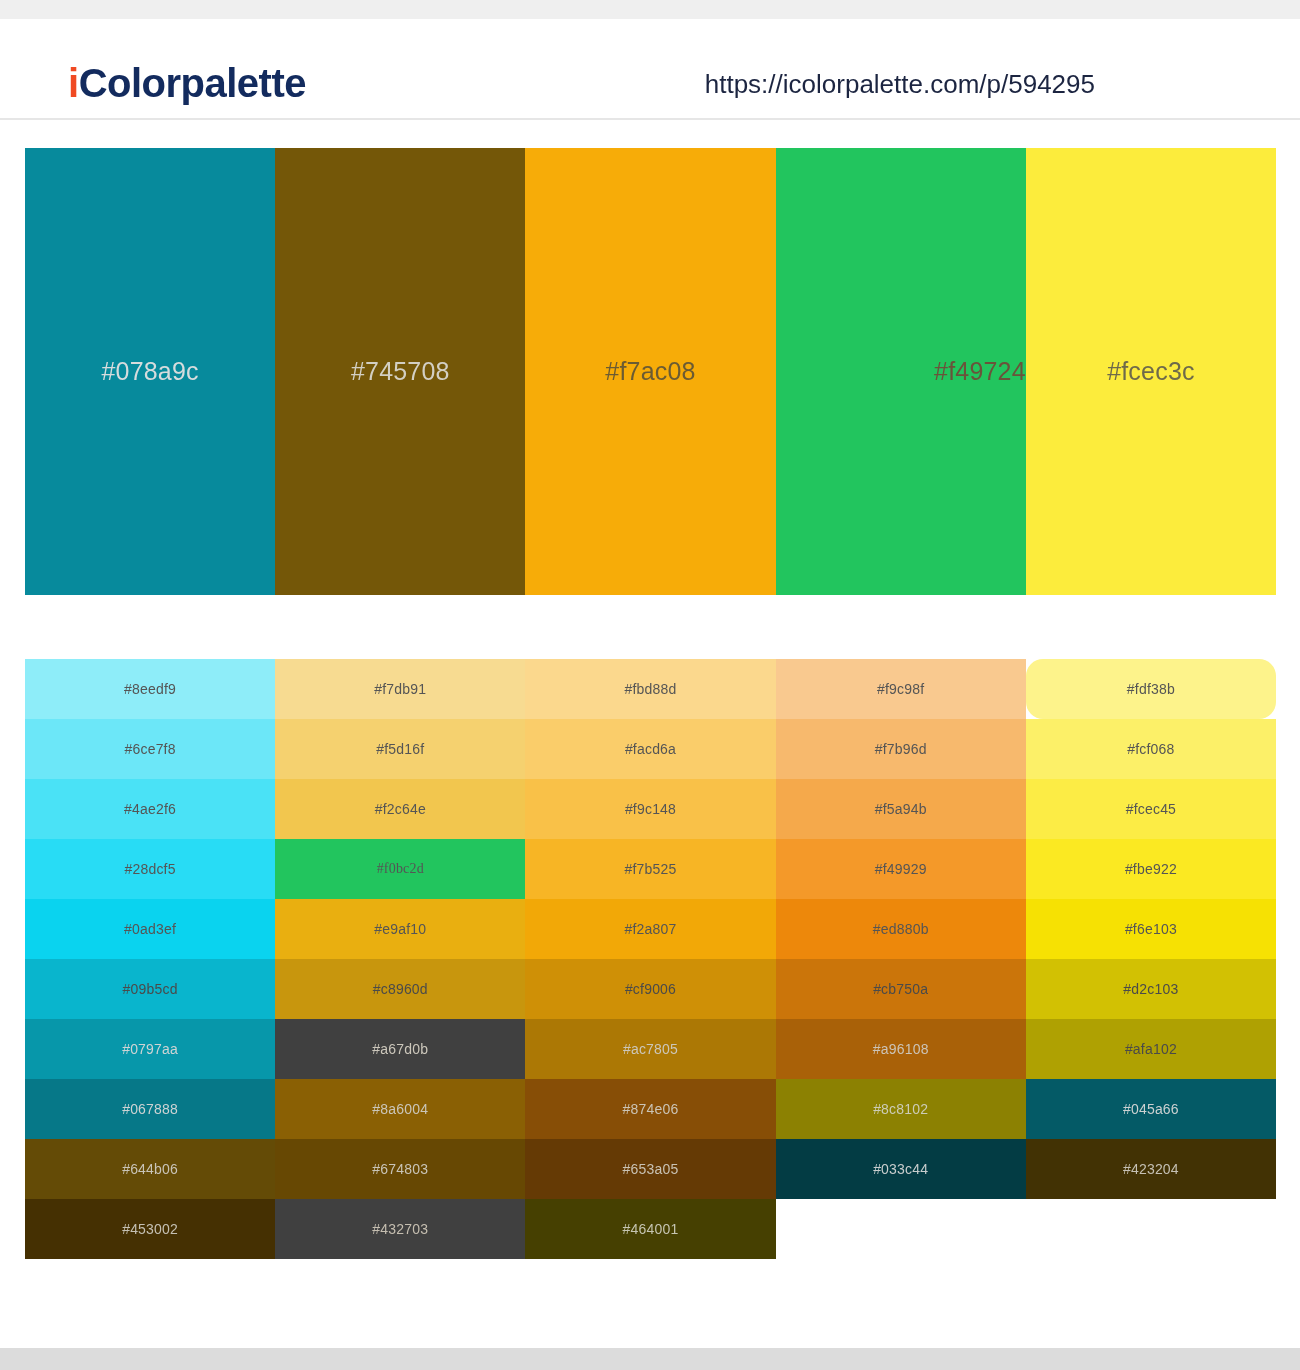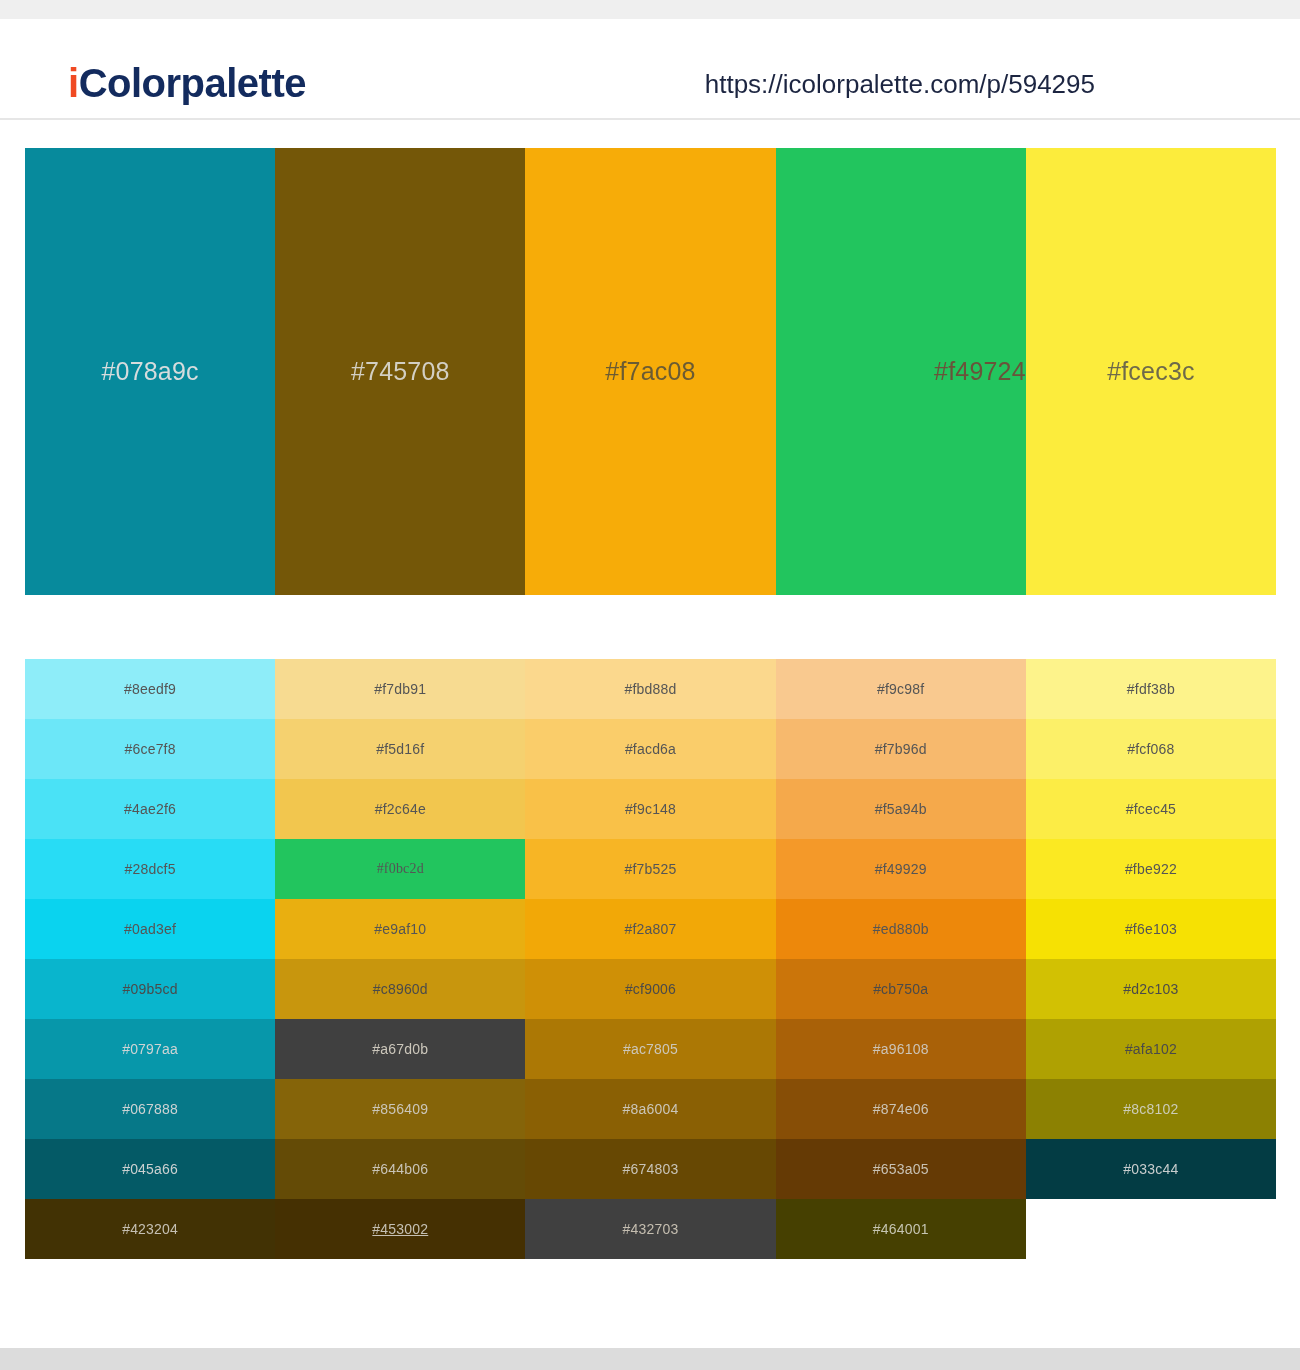--- a/index.html
+++ b/index.html
@@ -156,21 +156,21 @@
       </div>
       <div class="shade-cell" style="background: rgb(247, 219, 145);">
         <span class="shade-label" style="color: rgb(85, 85, 85);">#f7db91</span>
       </div>
       <div class="shade-cell" style="background: rgb(251, 216, 141);">
         <span class="shade-label" style="color: rgb(85, 85, 85);">#fbd88d</span>
       </div>
       <div class="shade-cell" style="background: rgb(249, 201, 143);">
         <span class="shade-label" style="color: rgb(85, 85, 85);">#f9c98f</span>
       </div>
-      <div class="shade-cell" style="background: rgb(253, 243, 139);">
+      <div class="shade-cell" style="background: rgb(253, 243, 139); border-radius: 17px;">
         <span class="shade-label" style="color: rgb(85, 85, 85);">#fdf38b</span>
       </div>
       <div class="shade-cell" style="background: rgb(108, 231, 248);">
         <span class="shade-label" style="color: rgb(85, 85, 85);">#6ce7f8</span>
       </div>
       <div class="shade-cell" style="background: rgb(245, 209, 111);">
         <span class="shade-label" style="color: rgb(85, 85, 85);">#f5d16f</span>
       </div>
       <div class="shade-cell" style="background: rgb(250, 205, 106);">
         <span class="shade-label" style="color: rgb(85, 85, 85);">#facd6a</span>
@@ -252,23 +252,20 @@
       </div>
       <div class="shade-cell" style="background: rgb(169, 97, 8);">
         <span class="shade-label" style="color: rgb(204, 196, 184);">#a96108</span>
       </div>
       <div class="shade-cell" style="background: rgb(175, 161, 2);">
         <span class="shade-label" style="color: rgb(74, 74, 74);">#afa102</span>
       </div>
       <div class="shade-cell" style="background: rgb(6, 120, 136);">
         <span class="shade-label" style="color: rgb(206, 211, 211);">#067888</span>
       </div>
-      <div class="shade-cell" style="background: rgb(133, 100, 9);">
-        <span class="shade-label" style="color: rgb(203, 198, 186);">#856409</span>
-      </div>
       <div class="shade-cell" style="background: rgb(138, 96, 4);">
         <span class="shade-label" style="color: rgb(203, 198, 186);">#8a6004</span>
       </div>
       <div class="shade-cell" style="background: rgb(135, 78, 6);">
         <span class="shade-label" style="color: rgb(203, 196, 182);">#874e06</span>
       </div>
       <div class="shade-cell" style="background: rgb(140, 129, 2);">
         <span class="shade-label" style="color: rgb(204, 204, 184);">#8c8102</span>
       </div>
       <div class="shade-cell" style="background: rgb(4, 90, 102);">
@@ -283,21 +280,21 @@
       <div class="shade-cell" style="background: rgb(101, 58, 5);">
         <span class="shade-label" style="color: rgb(201, 194, 180);">#653a05</span>
       </div>
       <div class="shade-cell" style="background: rgb(3, 60, 68);">
         <span class="shade-label" style="color: rgb(200, 205, 205);">#033c44</span>
       </div>
       <div class="shade-cell" style="background: rgb(66, 50, 4);">
         <span class="shade-label" style="color: rgb(197, 192, 180);">#423204</span>
       </div>
       <div class="shade-cell" style="background: rgb(69, 48, 2);">
-        <span class="shade-label" style="color: rgb(197, 192, 180); text-decoration: underline;">#453002</span>
+        <span class="shade-label" style="color: rgb(197, 192, 180);">#453002</span>
       </div>
       <div class="shade-cell" style="background: #404040;">
         <span class="shade-label" style="color: rgb(197, 190, 176);">#432703</span>
       </div>
       <div class="shade-cell" style="background: rgb(70, 64, 1);">
         <span class="shade-label" style="color: rgb(198, 197, 178);">#464001</span>
       </div>
     </div>
 
   <div class="bottom-strip"></div>

